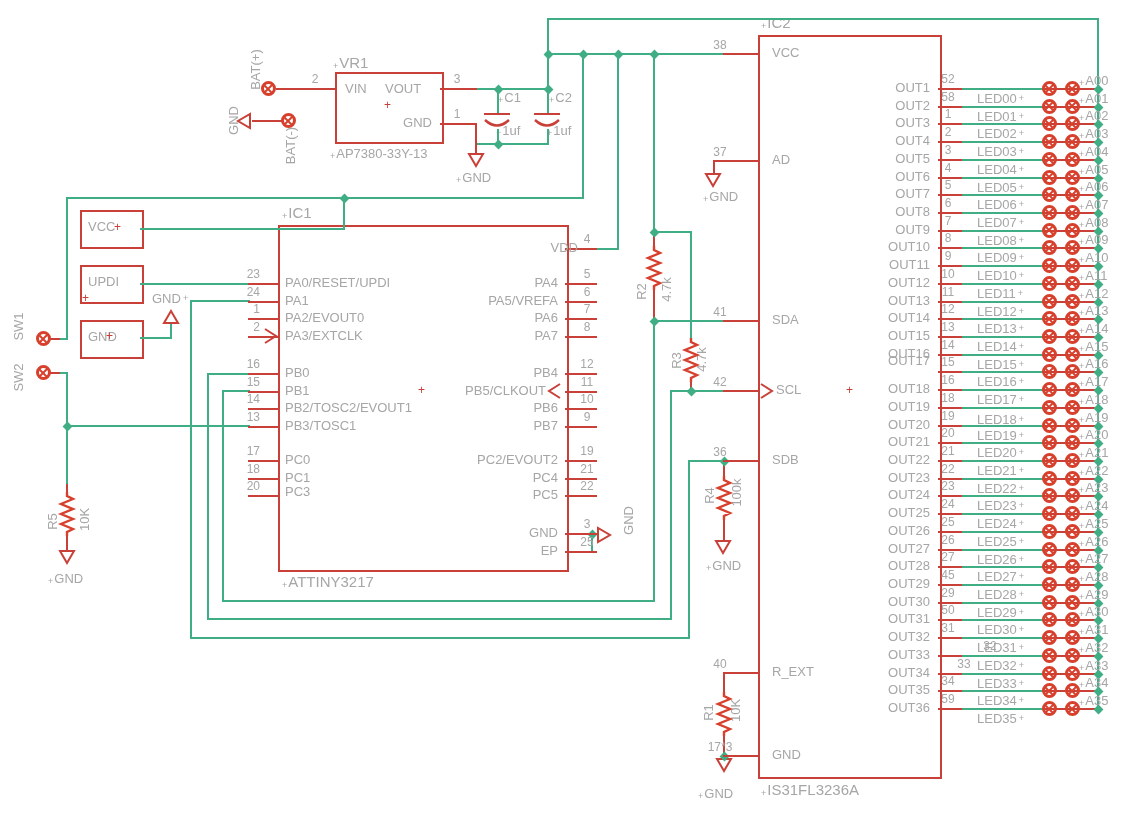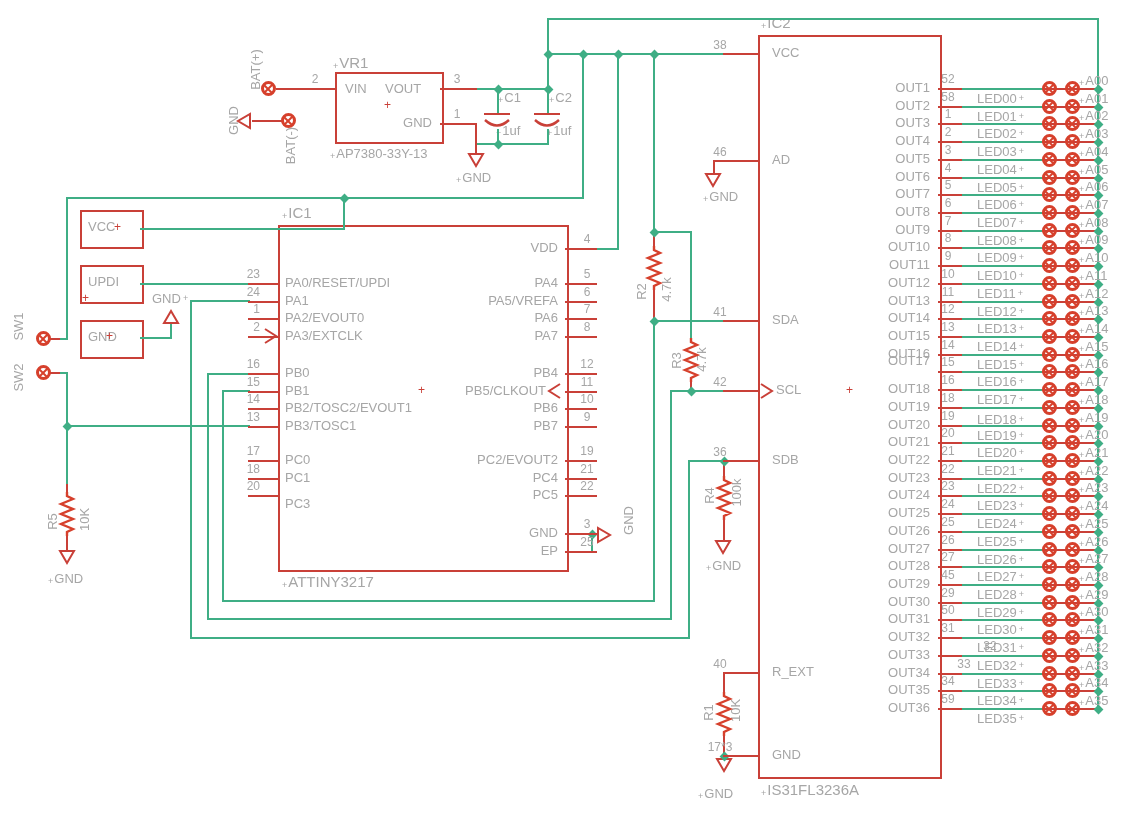--- a/index.html
+++ b/index.html
@@ -257,24 +257,24 @@
       <div class="t pn rt" style="left:204px;top:409.5px;width:56px;">13</div>
       <div class="t " style="left:285px;top:417.5px;">PB3/TOSC1</div>
       <div class="h r" style="left:248px;top:460px;width:32px;"></div>
       <div class="t pn rt" style="left:204px;top:444px;width:56px;">17</div>
       <div class="t " style="left:285px;top:452px;">PC0</div>
       <div class="h r" style="left:248px;top:477.5px;width:32px;"></div>
       <div class="t pn rt" style="left:204px;top:461.5px;width:56px;">18</div>
       <div class="t " style="left:285px;top:469.5px;">PC1</div>
       <div class="h r" style="left:248px;top:495px;width:32px;"></div>
       <div class="t pn rt" style="left:204px;top:479px;width:56px;">20</div>
-      <div class="t " style="left:285px;top:496px;">PC3</div>
+      <div class="t " style="left:285px;top:484px;">PC3</div>
       <div class="h r" style="left:565px;top:248px;width:32px;"></div>
       <div class="t pn ctr" style="left:572px;top:232px;width:30px;">4</div>
-      <div class="t rt" style="left:398px;top:240px;width:160px;">VDD</div>
+      <div class="t rt" style="left:418px;top:240px;width:160px;">VDD</div>
       <div class="h r" style="left:565px;top:283px;width:32px;"></div>
       <div class="t pn ctr" style="left:572px;top:267px;width:30px;">5</div>
       <div class="t rt" style="left:398px;top:275px;width:160px;">PA4</div>
       <div class="h r" style="left:565px;top:300.5px;width:32px;"></div>
       <div class="t pn ctr" style="left:572px;top:284.5px;width:30px;">6</div>
       <div class="t rt" style="left:398px;top:292.5px;width:160px;">PA5/VREFA</div>
       <div class="h r" style="left:565px;top:318px;width:32px;"></div>
       <div class="t pn ctr" style="left:572px;top:302px;width:30px;">7</div>
       <div class="t rt" style="left:398px;top:310px;width:160px;">PA6</div>
       <div class="h r" style="left:565px;top:335.5px;width:32px;"></div>
@@ -304,21 +304,21 @@
       <div class="h r" style="left:565px;top:533px;width:32px;"></div>
       <div class="t pn ctr" style="left:572px;top:517px;width:30px;">3</div>
       <div class="t rt" style="left:398px;top:525px;width:160px;">GND</div>
       <div class="h r" style="left:565px;top:550.5px;width:32px;"></div>
       <div class="t pn ctr" style="left:572px;top:534.5px;width:30px;">25</div>
       <div class="t rt" style="left:398px;top:542.5px;width:160px;">EP</div>
       <div class="h r" style="left:723px;top:53px;width:37px;"></div>
       <div class="t pn ctr" style="left:700px;top:38px;width:40px;">38</div>
       <div class="t " style="left:772px;top:45px;">VCC</div>
       <div class="h r" style="left:723px;top:160px;width:37px;"></div>
-      <div class="t pn ctr" style="left:700px;top:145px;width:40px;">46</div>
+      <div class="t pn ctr" style="left:700px;top:145px;width:40px;">37</div>
       <div class="t " style="left:772px;top:152px;">AD</div>
       <div class="h r" style="left:723px;top:320px;width:37px;"></div>
       <div class="t pn ctr" style="left:700px;top:305px;width:40px;">41</div>
       <div class="t " style="left:772px;top:312px;">SDA</div>
       <div class="h r" style="left:723px;top:390px;width:37px;"></div>
       <div class="t pn ctr" style="left:700px;top:375px;width:40px;">42</div>
       <div class="t " style="left:776px;top:382px;">SCL</div>
       <div class="h r" style="left:723px;top:460px;width:37px;"></div>
       <div class="t pn ctr" style="left:700px;top:445px;width:40px;">36</div>
       <div class="t " style="left:772px;top:452px;">SDB</div>

